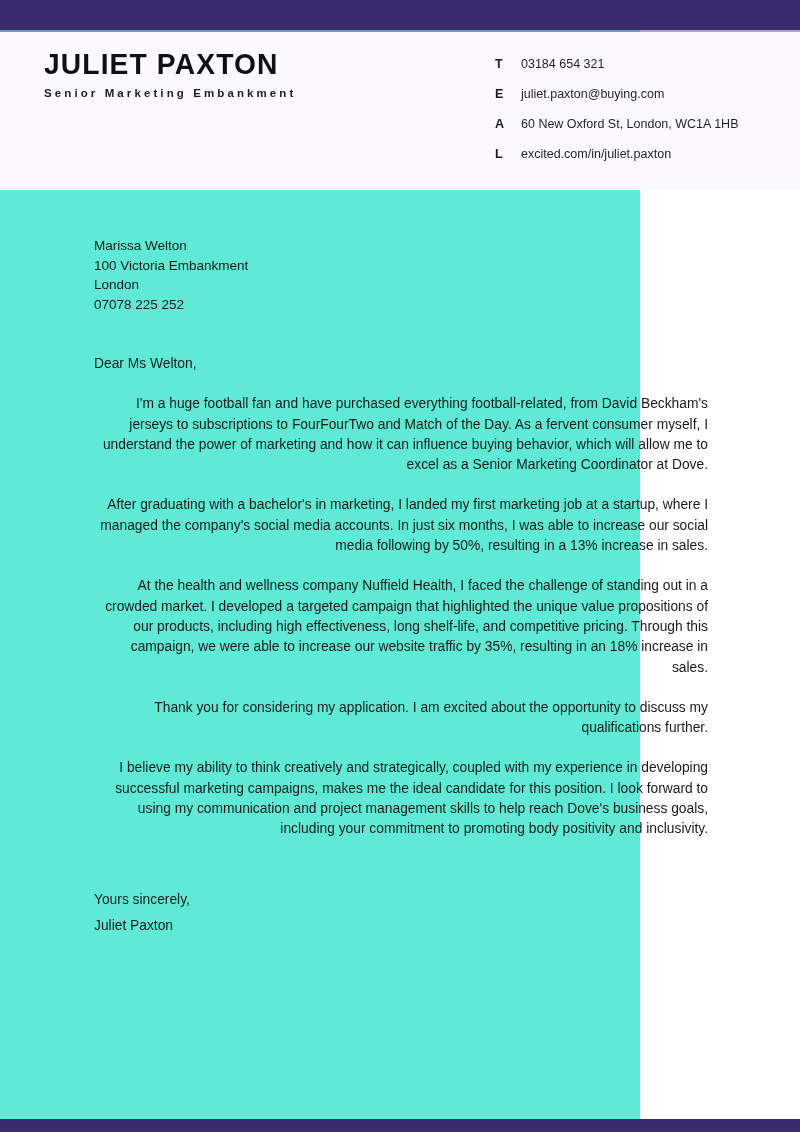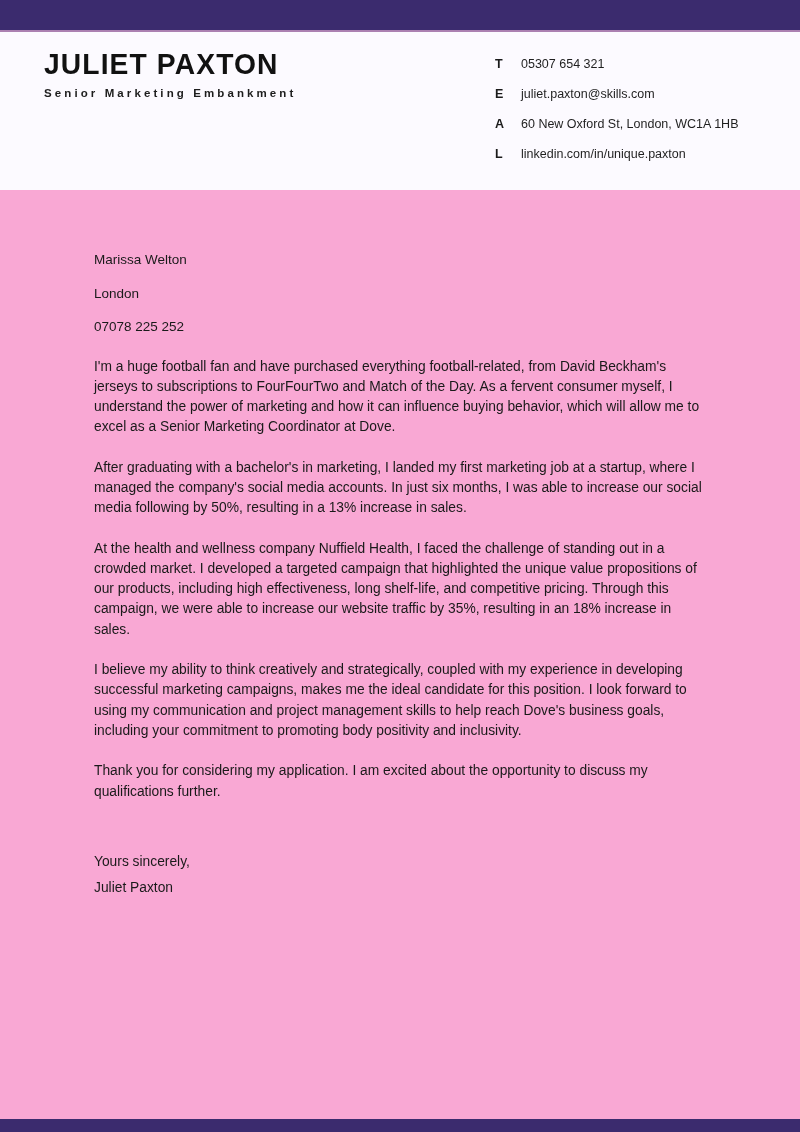--- a/index.html
+++ b/index.html
@@ -11,23 +11,23 @@
     height: 1132px;
     background: #ffffff;
     font-family: "Liberation Sans", sans-serif;
     color: #1a1a1a;
     overflow: hidden;
     position: relative;
   }
 
   .page {
     position: relative;
-    width: 800px;
+    width: 640px;
     height: 1132px;
-    background: #f9a8d4;
+    background: #5eead4;
   }
 
   
   .bar-top {
     position: absolute;
     top: 0;
     left: 0;
     width: 800px;
     height: 30px;
     background: #3b2b6e;
@@ -117,36 +117,35 @@
     width: 614px;
   }
 
   .recipient {
     font-size: 13.5px;
     line-height: 19.5px;
     color: #1a1a1a;
   }
   .recipient div {
     white-space: nowrap;
-    margin-top: 14px;
   }
 
   .salutation {
     margin-top: 40px;
     font-size: 13.8px;
     line-height: 20.3px;
     color: #1a1a1a;
   }
 
   .para {
     margin-top: 20px;
     font-size: 13.8px;
     line-height: 20.3px;
     color: #1a1a1a;
-    text-align: left;
+    text-align: right;
   }
 
   .signoff {
     margin-top: 50px;
     font-size: 13.8px;
     line-height: 20.3px;
     color: #1a1a1a;
   }
   .signoff .signature {
     margin-top: 6px;
@@ -163,50 +162,52 @@
   <div class="header-band"></div>
 
   <div class="identity">
     <div class="name">JULIET PAXTON</div>
     <div class="job-title">Senior Marketing Embankment</div>
   </div>
 
   <div class="contact-list">
     <div class="contact-row">
       <span class="contact-key">T</span>
-      <span class="contact-val">05307 654 321</span>
+      <span class="contact-val">03184 654 321</span>
     </div>
     <div class="contact-row">
       <span class="contact-key">E</span>
-      <span class="contact-val">juliet.paxton@skills.com</span>
+      <span class="contact-val">juliet.paxton@buying.com</span>
     </div>
     <div class="contact-row">
       <span class="contact-key">A</span>
       <span class="contact-val">60 New Oxford St, London, WC1A 1HB</span>
     </div>
     <div class="contact-row">
       <span class="contact-key">L</span>
-      <span class="contact-val">linkedin.com/in/unique.paxton</span>
+      <span class="contact-val">excited.com/in/juliet.paxton</span>
     </div>
   </div>
 
   <div class="letter">
 
     <div class="recipient">
       <div>Marissa Welton</div>
+      <div>100 Victoria Embankment</div>
       <div>London</div>
       <div>07078 225 252</div>
     </div>
 
+    <div class="salutation">Dear Ms Welton,</div>
 
     <p class="para">I'm a huge football fan and have purchased everything football-related, from David Beckham's jerseys to subscriptions to FourFourTwo and Match of the Day. As a fervent consumer myself, I understand the power of marketing and how it can influence buying behavior, which will allow me to excel as a Senior Marketing Coordinator at Dove.</p>
     <p class="para">After graduating with a bachelor's in marketing, I landed my first marketing job at a startup, where I managed the company's social media accounts. In just six months, I was able to increase our social media following by 50%, resulting in a 13% increase in sales.</p>
     <p class="para">At the health and wellness company Nuffield Health, I faced the challenge of standing out in a crowded market. I developed a targeted campaign that highlighted the unique value propositions of our products, including high effectiveness, long shelf-life, and competitive pricing. Through this campaign, we were able to increase our website traffic by 35%, resulting in an 18% increase in sales.</p>
+    <p class="para">Thank you for considering my application. I am excited about the opportunity to discuss my qualifications further.</p>
     <p class="para">I believe my ability to think creatively and strategically, coupled with my experience in developing successful marketing campaigns, makes me the ideal candidate for this position. I look forward to using my communication and project management skills to help reach Dove's business goals, including your commitment to promoting body positivity and inclusivity.</p>
-    <p class="para">Thank you for considering my application. I am excited about the opportunity to discuss my qualifications further.</p>
 
     <div class="signoff">
       <div>Yours sincerely,</div>
       <div class="signature">Juliet Paxton</div>
     </div>
 
   </div>
 
   <div class="bar-bottom"></div>
 

